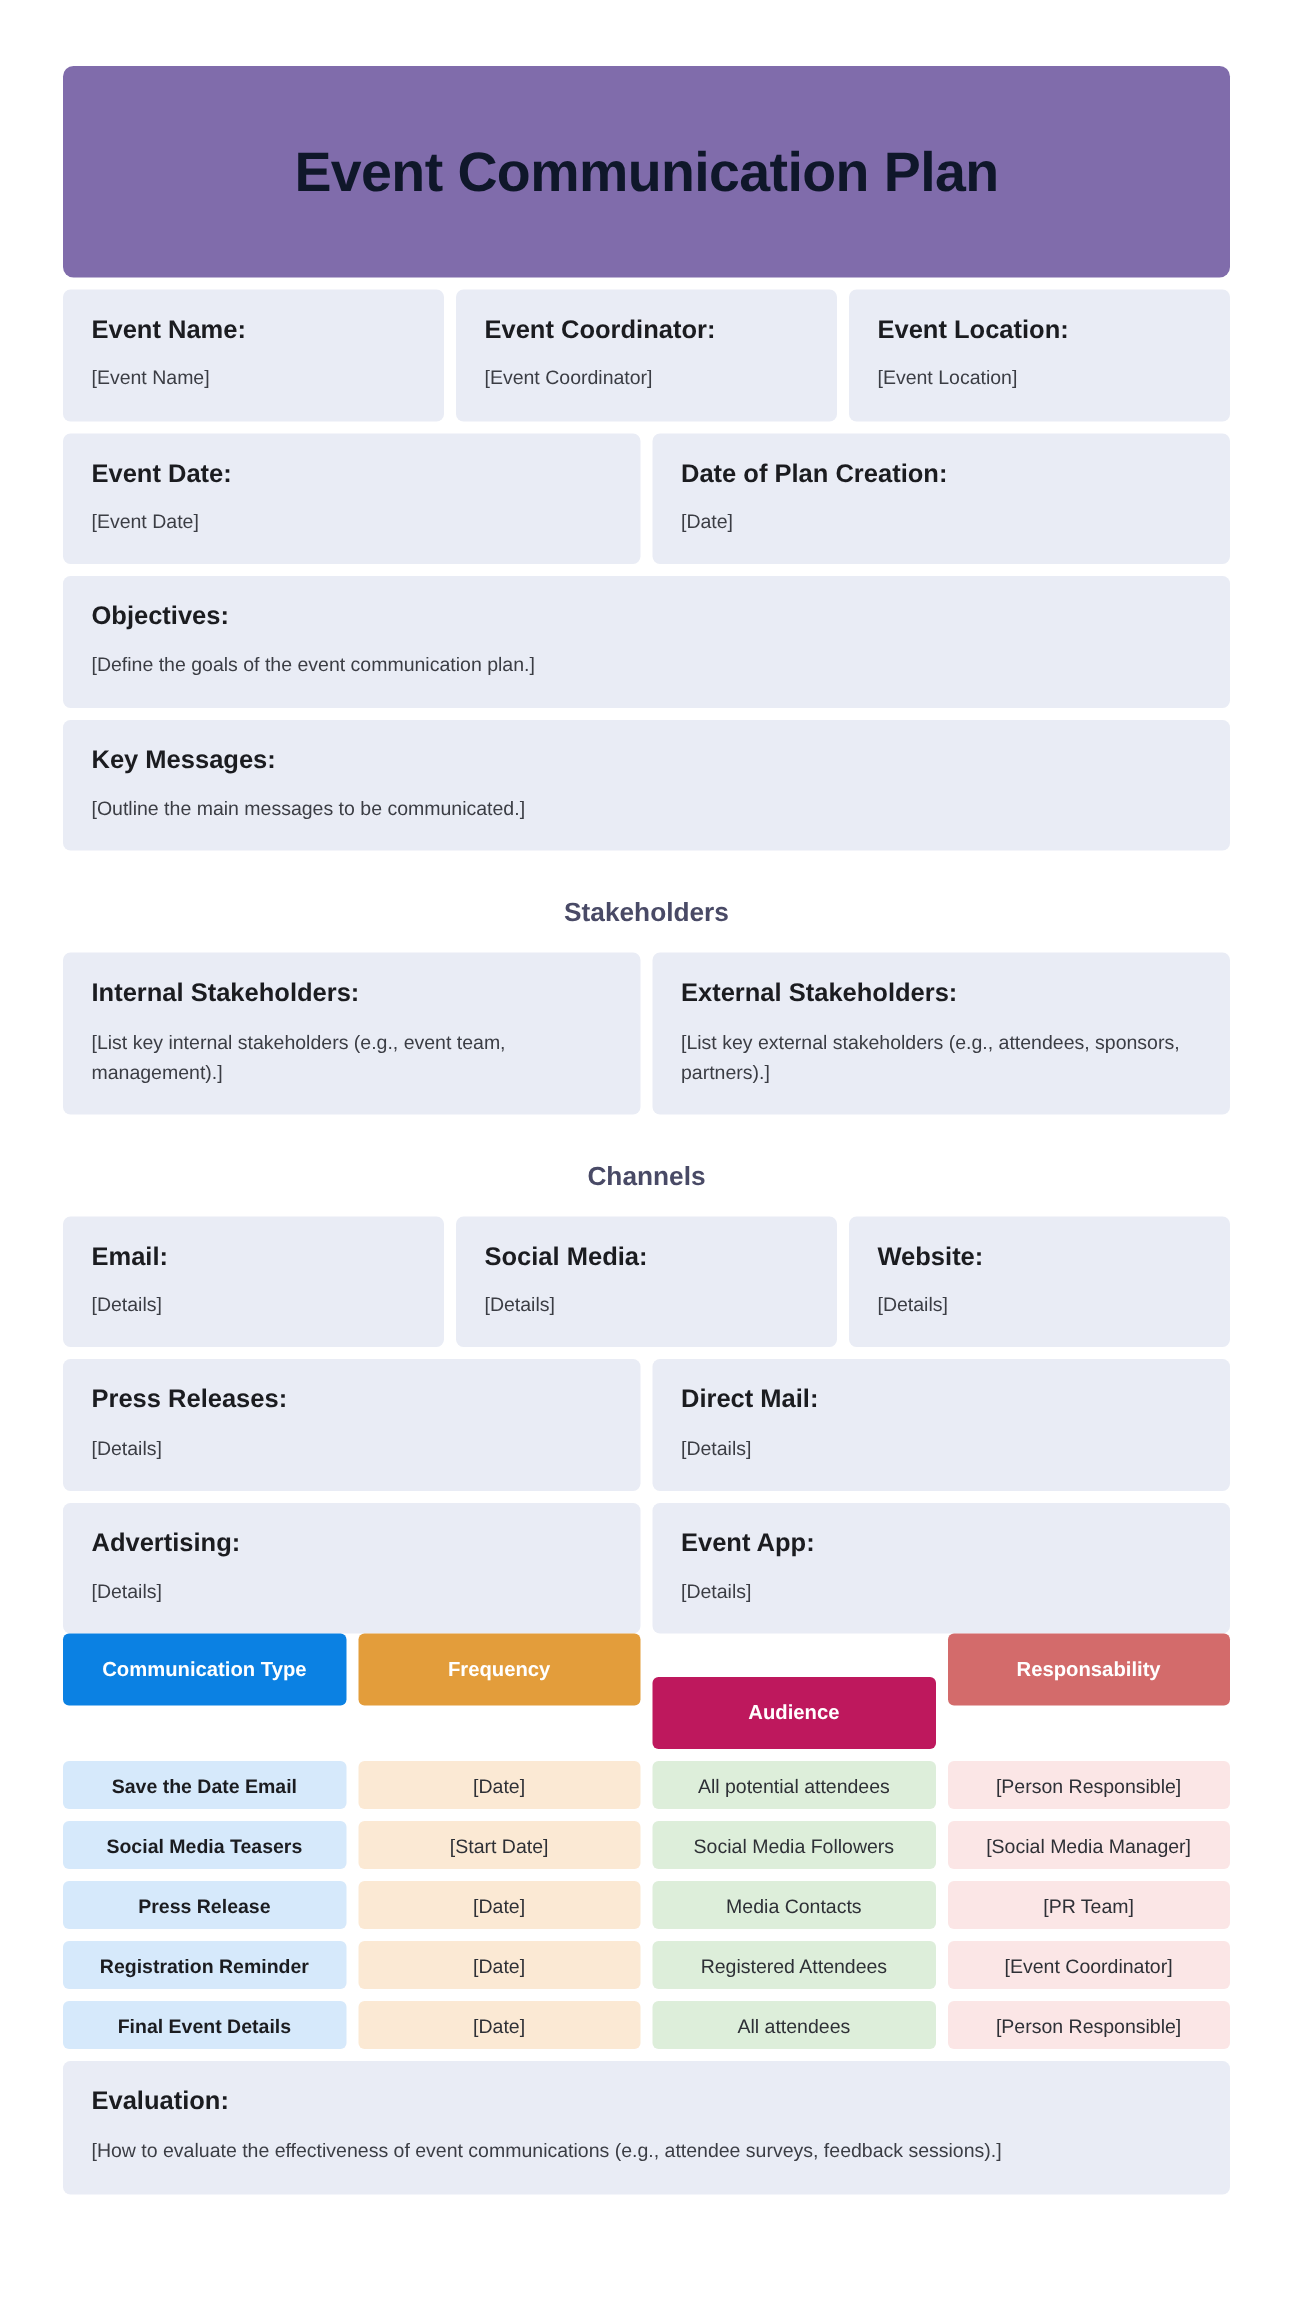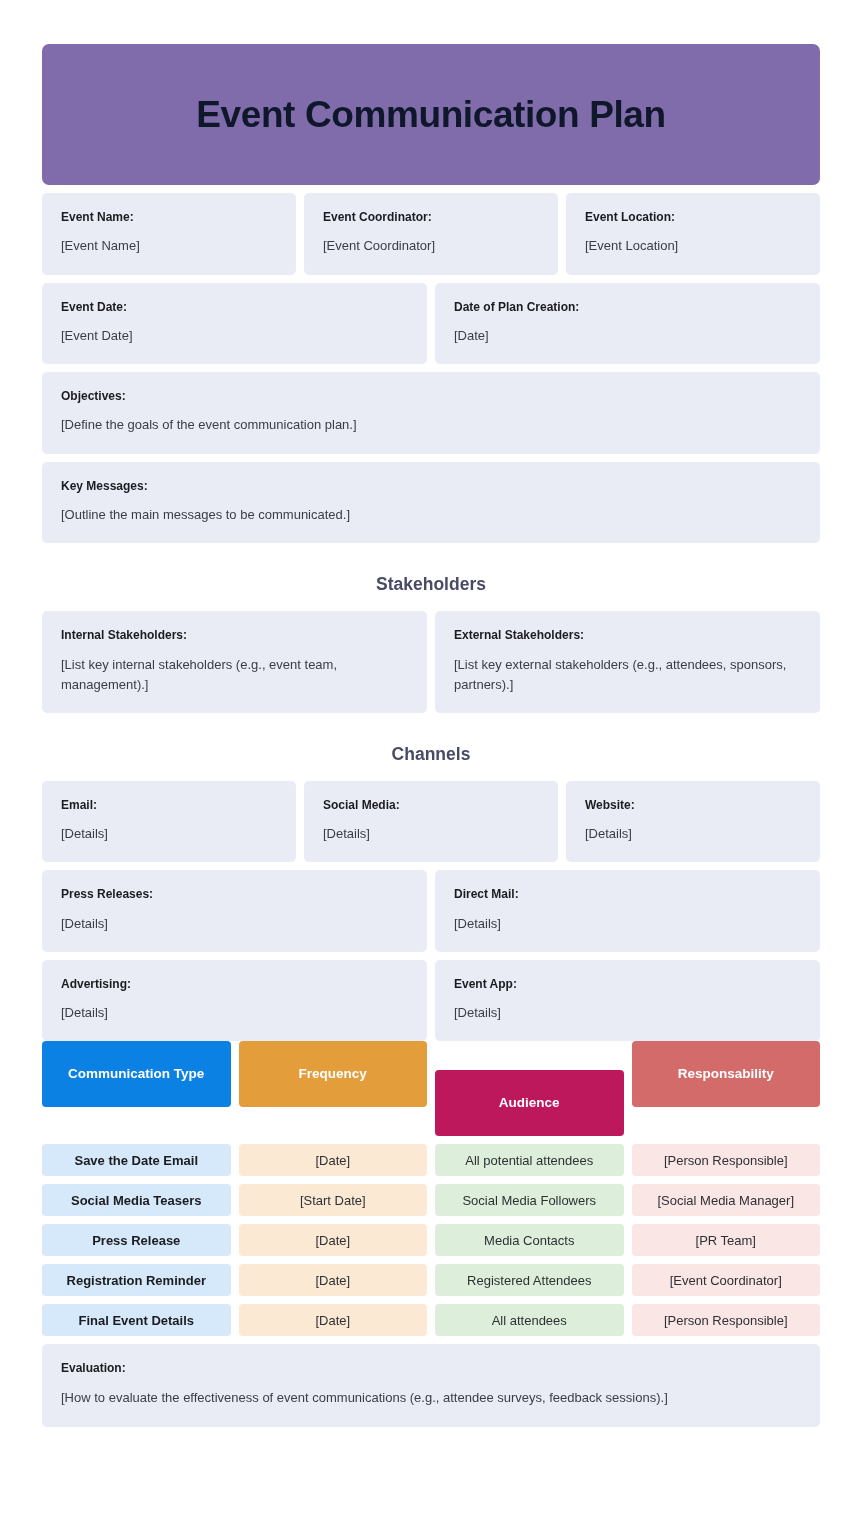--- a/index.html
+++ b/index.html
@@ -41,21 +41,21 @@
     margin-top: 8px;
   }
   .card {
     background: #e9ecf5;
     border-radius: 5px;
     padding: 17px 19px 18px 19px;
     flex: 1 1 0;
     min-width: 0;
   }
   .card-label {
-    font-size: 12px;
+    font-size: 17px;
     font-weight: bold;
     color: #1b1c20;
     line-height: 1.2;
     margin-bottom: 12px;
   }
   .card-value {
     font-size: 13px;
     color: #3b3d44;
     line-height: 1.55;
   }
@@ -87,21 +87,21 @@
     border-radius: 4px;
     display: flex;
     align-items: center;
     justify-content: center;
     text-align: center;
     padding: 8px 10px;
     font-size: 13px;
     line-height: 1.35;
   }
   .thead .tcell {
-    height: 66px;
+    height: 48px;
     color: #ffffff;
     font-weight: bold;
     font-size: 13.5px;
   }
   .tbody .tcell {
     height: 32px;
     color: #2e3036;
   }
   .tbody .tcell.first {
     font-weight: bold;

